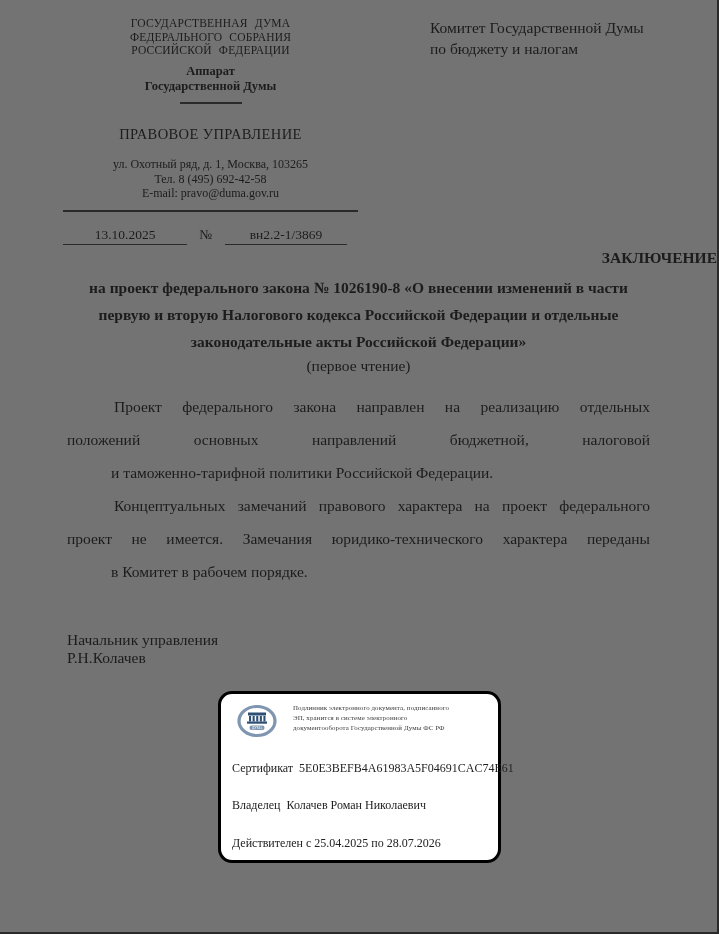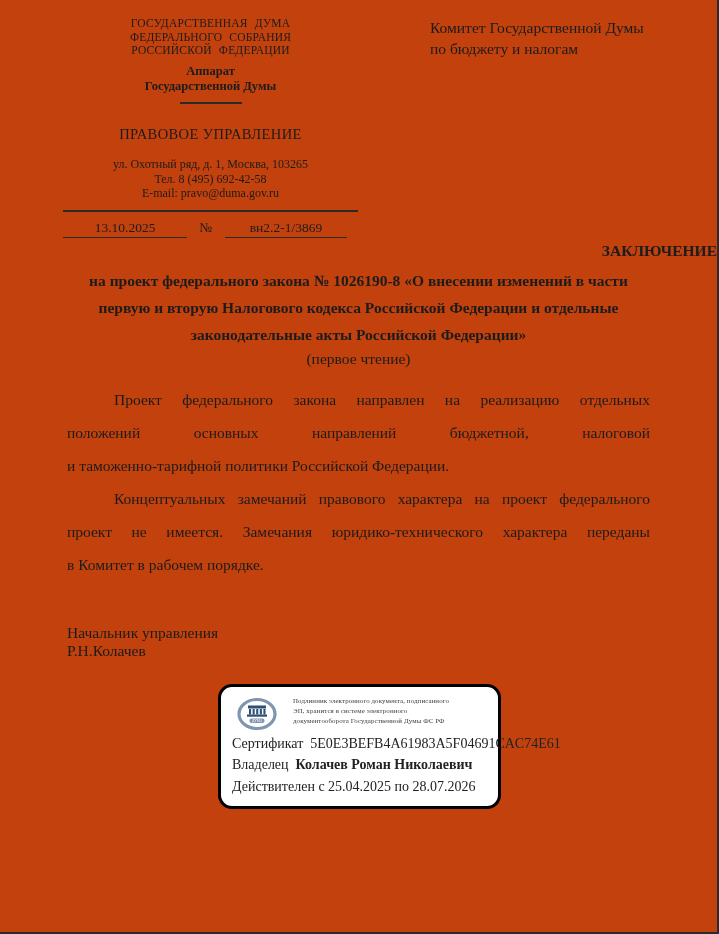--- a/index.html
+++ b/index.html
@@ -4,61 +4,61 @@
 <style>
   html,body{margin:0;padding:0;}
   body{
     width:719px;height:934px;background:#ffffff;
     font-family:"Liberation Serif","DejaVu Serif",serif;
     color:#1c1c1c;position:relative;overflow:hidden;
   }
   .page{
     position:absolute;inset:0;box-sizing:border-box;
     border-right:2px solid #2a2a2a;border-bottom:2px solid #2a2a2a;
-    background:#c2410c;
+    background:#737373;
   }
   
   .header{display:flex;padding:17px 30px 0 63px;}
   .letterhead{width:295px;text-align:center;flex:none;}
   .org{font-size:11.5px;line-height:1.18;word-spacing:4px;letter-spacing:.2px;}
   .apparatus{font-size:12.5px;font-weight:bold;line-height:1.25;margin-top:6px;}
   .short-rule{width:62px;border:none;border-top:2px solid #2a2a2a;margin:7px auto 2px;}
   .department{font-size:14.5px;letter-spacing:.4px;margin-top:22px;}
   .contact{font-size:12px;line-height:1.22;margin-top:14px;}
   .long-rule{width:100%;border:none;border-top:2px solid #2a2a2a;margin:9px 0 0;}
-  .ref-row{display:flex;align-items:center;font-size:13.5px;margin-top:8px;}
+  .ref-row{display:flex;align-items:center;font-size:13.5px;margin-top:15px;}
   .ref-date{width:124px;text-align:center;border-bottom:1.5px solid #2a2a2a;padding-bottom:1px;}
   .ref-no{width:38px;text-align:center;padding-bottom:1px;}
   .ref-num{width:122px;text-align:center;border-bottom:1.5px solid #2a2a2a;padding-bottom:1px;}
   .addressee{margin-left:72px;font-size:15.5px;line-height:1.35;padding-top:1px;}
   
   .assignment{margin:76px 0 0 67px;font-size:12.5px;line-height:1.38;}
   
   .title-heading{margin-top:4px;text-align:right;font-weight:bold;font-size:15.5px;}
   .title-subject{margin:7px auto 0;width:578px;text-align:center;font-weight:bold;font-size:15.5px;line-height:1.75;}
   .title-reading{text-align:center;font-size:15.5px;line-height:1.45;}
   
   .body-text{margin:12px 67px 0;font-size:15.5px;}
   .pline{text-align:justify;text-align-last:justify;line-height:33px;}
   .pline.first{text-indent:47px;}
-  .pline.last{text-align:last;text-align-last:left;}
+  .pline.last{text-align:last;text-align-last:left;margin-left:44px;}
   
   .sign-row{display:flex;justify-content:space-between;margin:43px 67px 0;font-size:15.5px;flex-direction:column;}
   
   .stamp{
     margin:24px 0 0 218px;width:283px;box-sizing:border-box;
     border:3px solid #000;border-radius:14px;padding:9px 11px 8px;
     background:#fff;
   }
   .stamp-top{display:flex;align-items:flex-start;}
   .stamp-emblem{flex:none;margin:1px 2px 0 4px;}
   .stamp-notice{margin-left:13px;font-size:6.9px;line-height:1.5;color:#3c3c3c;letter-spacing:.1px;}
-  .stamp-line{font-size:14px;line-height:1.55;color:#222;margin-top:0;white-space:nowrap;}
+  .stamp-line{font-size:12px;line-height:1.55;color:#222;margin-top:19px;white-space:nowrap;}
   .stamp-line:first-of-type{margin-top:6px;}
-  .stamp-bold{font-weight:bold;}
+  .stamp-bold{font-weight:normal;}
 </style>
 </head>
 <body>
 
 <div class="page">
 
   <div class="header">
     <div class="letterhead">
       <div class="org">ГОСУДАРСТВЕННАЯ ДУМА<br>ФЕДЕРАЛЬНОГО СОБРАНИЯ<br>РОССИЙСКОЙ ФЕДЕРАЦИИ</div>
       <div class="apparatus">Аппарат<br>Государственной Думы</div>

